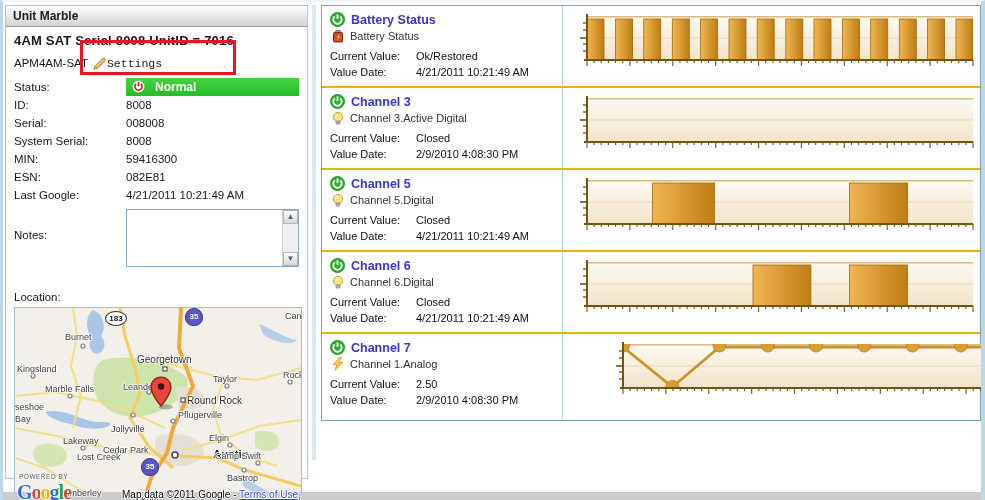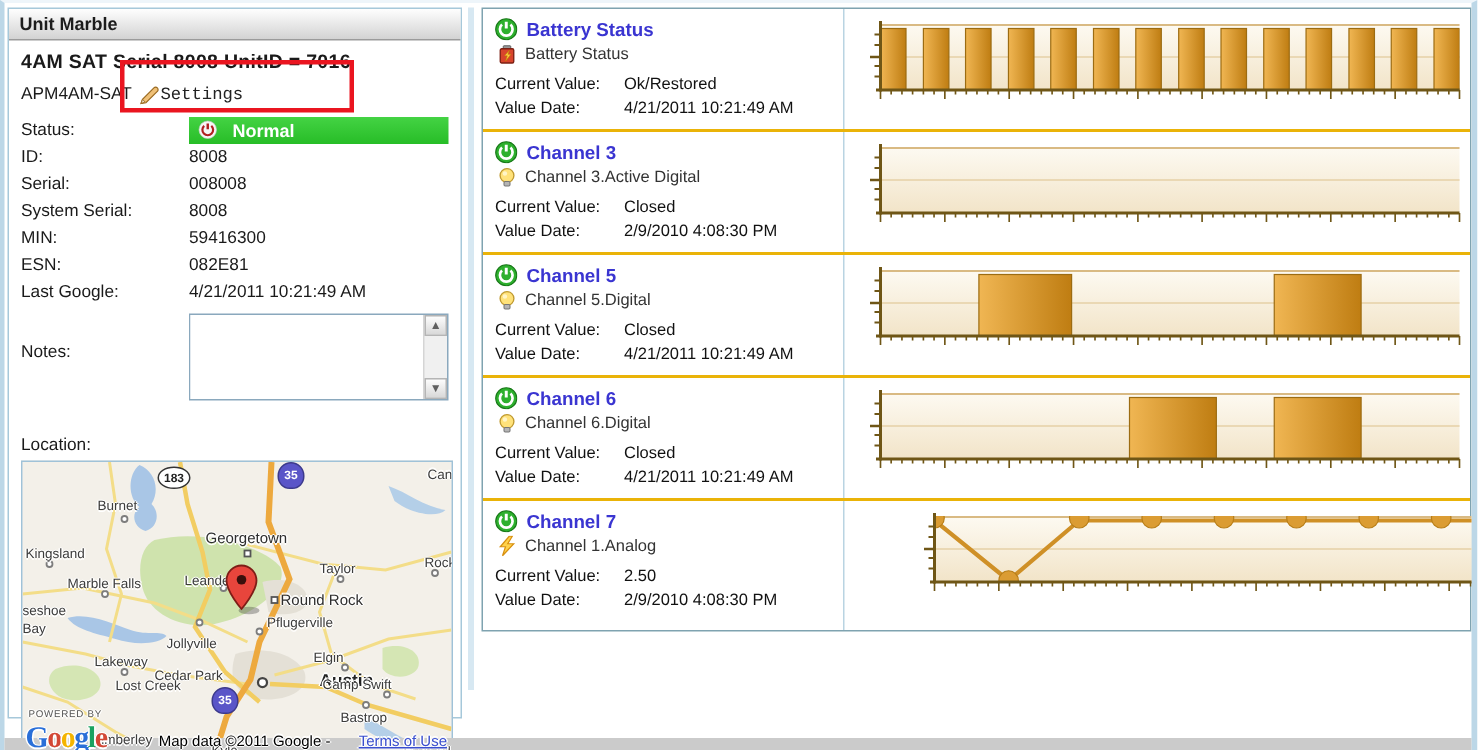--- a/index.html
+++ b/index.html
@@ -40,21 +40,21 @@
   .shield.i35{width:16px;height:16px;line-height:16px;background:#5a55c8;border:1px solid #3c3a8c;border-radius:50% 50% 45% 45%;color:#fff;}
   .map-pin{position:absolute;z-index:4;}
   .powered{position:absolute;left:4px;bottom:24px;font-size:6.5px;color:#555;z-index:3;letter-spacing:.5px;
            text-shadow:1px 0 0 #fff,-1px 0 0 #fff,0 1px 0 #fff,0 -1px 0 #fff;}
   .glogo{position:absolute;left:2px;bottom:2px;z-index:3;font-family:"Liberation Serif",serif;font-weight:bold;font-size:20px;line-height:20px;
          text-shadow:1px 0 0 #fff,-1px 0 0 #fff,0 1px 0 #fff,0 -1px 0 #fff;}
   .glogo span{letter-spacing:-1px;}
   .l-blue{color:#2a6fd8;} .l-red{color:#d34836;} .l-yel{color:#f4b400;} .l-grn{color:#1aa260;}
   .attrib{position:absolute;right:3px;bottom:4px;z-index:3;font-size:10px;color:#000;
           text-shadow:1px 0 0 #fff,-1px 0 0 #fff,0 1px 0 #fff,0 -1px 0 #fff;}
-  .attrib a{color:#3a4fcf;text-decoration:underline;cursor:pointer;margin-left:16px;}
+  .attrib a{color:#3a4fcf;text-decoration:underline;cursor:pointer;}
 
   
   .splitter{position:absolute;left:309px;top:3px;width:4px;height:455px;background:#d7e8f2;}
 
   
   .right-panel{position:absolute;left:318px;top:3px;width:660px;}
   .tabs{display:flex;align-items:flex-end;height:24px;font-size:12px;position:relative;z-index:2;}
   .tab{height:21px;line-height:21px;padding:0 10px;margin-right:3px;border:1px solid #8f8f8f;border-bottom:none;
        border-radius:3px 3px 0 0;background:linear-gradient(#ffffff,#ececec);color:#1a1a1a;cursor:pointer;box-sizing:content-box;}
   .tab.active{background:#fff;font-weight:bold;height:23px;line-height:23px;position:relative;top:1px;border-bottom:1px solid #fff;}

